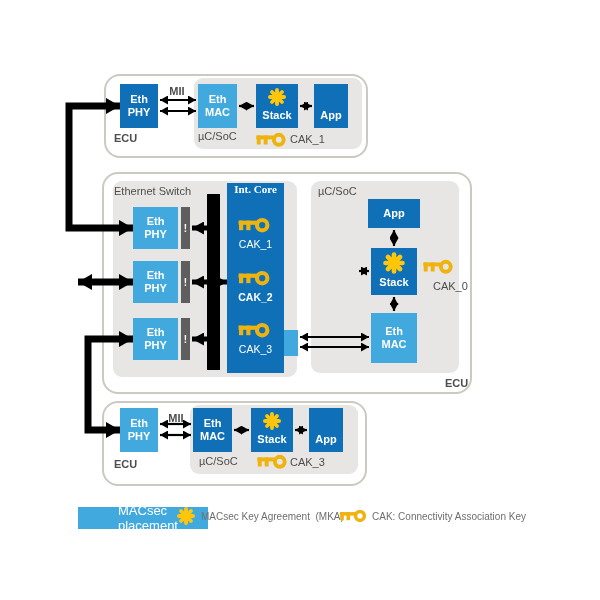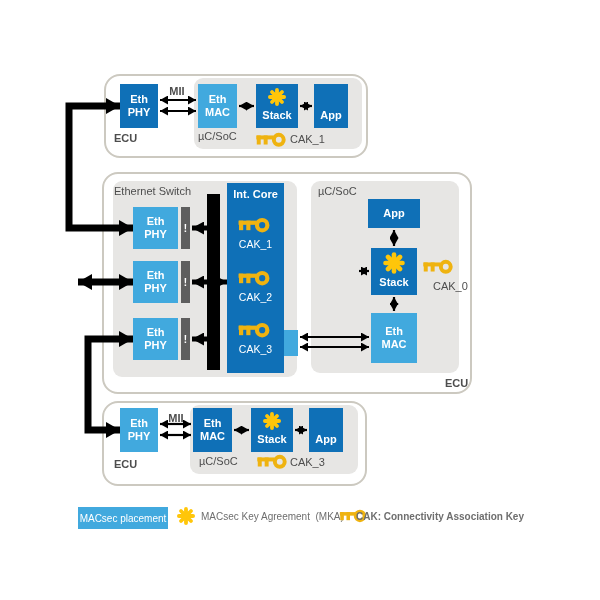--- a/index.html
+++ b/index.html
@@ -12,22 +12,22 @@
   .dark{background:#0f70b7;}
   .light{background:#41a9de;}
   .bend{justify-content:flex-end;padding-bottom:6px;}
   .lbl{position:absolute;font-size:11px;color:#4d4d4d;line-height:1;white-space:nowrap;}
   .bold{font-weight:700;}
   .wlbl{position:absolute;color:#fff;font-size:10.5px;line-height:1;text-align:center;}
   .bar{position:absolute;background:#000;}
   .strip{position:absolute;background:#5e5e5e;color:#fff;font-size:10px;font-weight:700;
     display:flex;align-items:center;justify-content:center;}
   .icon{position:absolute;}
-  .legend-chip{position:absolute;background:#41a9de;color:#fff;font-size:10px;
-    display:flex;align-items:center;justify-content:center;}
+  .legend-chip{position:absolute;background:#41a9de;color:#fff;font-size:13px;
+    display:flex;align-items:center;justify-content:center;padding-left:40px;}
   .legend-txt{position:absolute;font-size:10px;color:#6e6e6e;white-space:pre;line-height:1;}
   svg.overlay{position:absolute;left:0;top:0;pointer-events:none;}
 </style>
 </head>
 <body>
 
 <div class="canvas">
 
   <div class="panel" style="left:104px;top:74px;width:264px;height:84px;"></div>
   <div class="gray" style="left:194px;top:78px;width:168px;height:71px;"></div>
@@ -71,37 +71,37 @@
       <span>!</span>
     </div>
   <div class="blk light" style="left:133px;top:318px;width:45px;height:42px;"><span>Eth
 PHY</span></div>
   <div class="strip" style="left:181px;top:318px;width:9px;height:42px;">
       <span>!</span>
     </div>
 
   <div class="bar" style="left:207px;top:194px;width:13px;height:176px;"></div>
 
-  <div class="blk dark" style="left:227px;top:183px;width:57px;height:190px;justify-content:flex-start;padding-top:5px;">
+  <div class="blk dark" style="left:227px;top:183px;width:57px;height:190px;justify-content:flex-start;font-family:Liberation Serif, serif;">
     <span>Int. Core</span>
   </div>
   <svg class="icon" style="left:238px;top:217px;" width="32" height="20" viewBox="0 0 34 22">
     <rect x="0" y="4" width="20" height="4.6" fill="#efb310"></rect>
       <rect x="0.5" y="4" width="4.6" height="10.5" fill="#efb310"></rect>
     <rect x="8.5" y="4" width="4.6" height="10.5" fill="#efb310"></rect>
     <circle cx="26" cy="9" r="5.7" fill="none" stroke="#efb310" stroke-width="4.6"></circle>
   </svg>
   <div class="wlbl" style="left:227px;top:239px;width:57px;">CAK_1</div>
   <svg class="icon" style="left:238px;top:270px;" width="32" height="20" viewBox="0 0 34 22">
     <rect x="0" y="4" width="20" height="4.6" fill="#efb310"></rect>
       <rect x="0.5" y="4" width="4.6" height="10.5" fill="#efb310"></rect>
     <rect x="8.5" y="4" width="4.6" height="10.5" fill="#efb310"></rect>
     <circle cx="26" cy="9" r="5.7" fill="none" stroke="#efb310" stroke-width="4.6"></circle>
   </svg>
-  <div class="wlbl" style="left:227px;top:292px;width:57px;">CAK_2</div>
+  <div class="wlbl" style="left:227px;top:292px;width:57px;font-weight:bold;">CAK_2</div>
   <svg class="icon" style="left:238px;top:322px;" width="32" height="20" viewBox="0 0 34 22">
     <rect x="0" y="4" width="20" height="4.6" fill="#efb310"></rect>
       <rect x="0.5" y="4" width="4.6" height="10.5" fill="#efb310"></rect>
     <rect x="8.5" y="4" width="4.6" height="10.5" fill="#efb310"></rect>
     <circle cx="26" cy="9" r="5.7" fill="none" stroke="#efb310" stroke-width="4.6"></circle>
   </svg>
   <div class="wlbl" style="left:227px;top:344px;width:57px;">CAK_3</div>
   <div class="icon light" style="left:284px;top:330px;width:14px;height:26px;"></div>
 
   <div class="gray" style="left:311px;top:181px;width:148px;height:192px;"></div>
@@ -165,21 +165,21 @@
         <line x1="18" y1="6" x2="6" y2="18"></line>
       </g>
   </svg>
   <div class="legend-txt" style="left:201px;top:512px;">MACsec Key Agreement  (MKA)</div>
   <svg class="icon" style="left:339px;top:509px;" width="28" height="17" viewBox="0 0 34 22">
     <rect x="0" y="4" width="20" height="4.6" fill="#efb310"></rect>
       <rect x="0.5" y="4" width="4.6" height="10.5" fill="#efb310"></rect>
     <rect x="8.5" y="4" width="4.6" height="10.5" fill="#efb310"></rect>
     <circle cx="26" cy="9" r="5.7" fill="none" stroke="#efb310" stroke-width="4.6"></circle>
   </svg>
-  <div class="legend-txt" style="left:356px;top:512px;font-weight:bold;">CAK: Connectivity Association Key</div>
+  <div class="legend-txt" style="left:372px;top:512px;">CAK: Connectivity Association Key</div>
 
   <svg class="overlay" width="600" height="600" viewBox="0 0 600 600">
     <defs>
       <marker id="mT" markerUnits="userSpaceOnUse" markerWidth="8" markerHeight="9" refX="8" refY="4.5" orient="auto-start-reverse">
         <path d="M0,0 L8,4.5 L0,9 z" fill="#000"></path>
       </marker>
       <marker id="mM" markerUnits="userSpaceOnUse" markerWidth="12" markerHeight="13" refX="12" refY="6.5" orient="auto-start-reverse">
         <path d="M0,0 L12,6.5 L0,13 z" fill="#000"></path>
       </marker>
       <marker id="mK" markerUnits="userSpaceOnUse" markerWidth="14" markerHeight="16" refX="14" refY="8" orient="auto-start-reverse">

